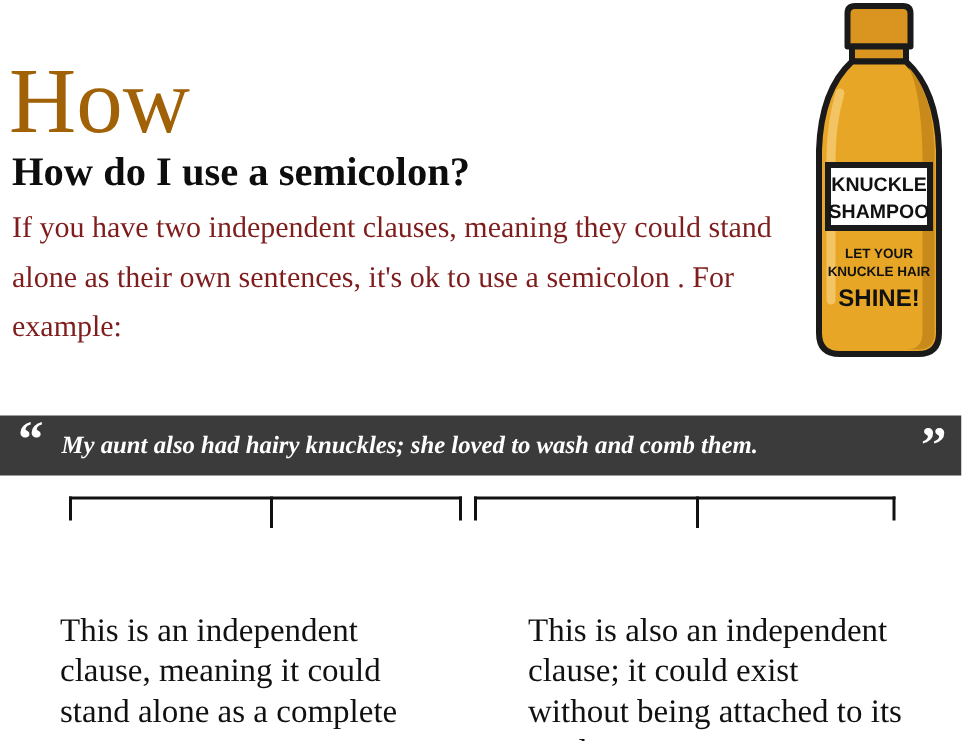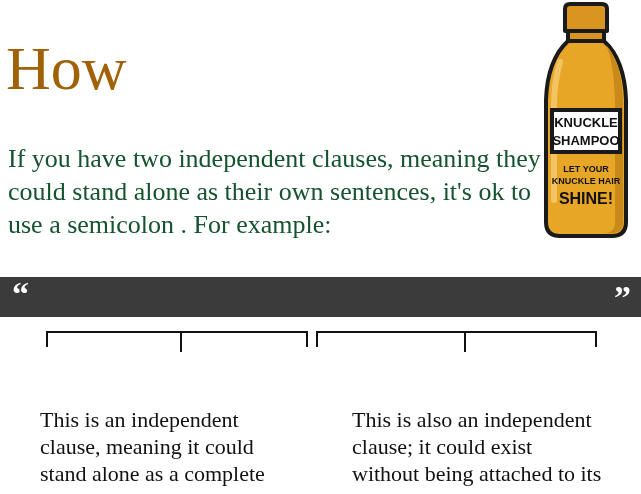--- a/index.html
+++ b/index.html
@@ -41,23 +41,23 @@
     font-size: 27px;
     line-height: 32px;
     color: #0d0d0d;
   }
 
   .body-text {
     position: absolute;
     left: 8px;
     top: 116px;
     width: 550px;
-    font-size: 26px;
+    font-size: 20px;
     line-height: 33px;
-    color: #14532d;
+    color: #7f1d1d;
   }
 
   
   .bottle-wrap {
     position: absolute;
     left: 534px;
     top: 0;
     width: 104px;
     height: 250px;
     text-align: right;
@@ -149,20 +149,21 @@
     width: 252px;
   }
 </style>
 </head>
 <body>
 
 <div class="page">
 
   <h1 class="title">How</h1>
 
+  <h2 class="subtitle">How do I use a semicolon?</h2>
 
   <p class="body-text">If you have two independent clauses, meaning they could stand alone as their own sentences, it's ok to use a semicolon .  For example:</p>
 
   <div class="bottle-wrap">
     <svg width="104" height="250" viewBox="0 0 104 250" xmlns="http://www.w3.org/2000/svg">
 
       <path d="M36 4 h32 q5 0 5 5 v22 h-42 v-22 q0 -5 5 -5 z" fill="#D9951F" stroke="#1A1A1A" stroke-width="4" stroke-linejoin="round"></path>
 
       <path d="M34 31 h36 v10 h-36 z" fill="#D9951F" stroke="#1A1A1A" stroke-width="4" stroke-linejoin="round"></path>
 
@@ -185,20 +186,21 @@
       <text x="52" y="145" text-anchor="middle" font-family="'Liberation Sans', sans-serif" font-size="13" font-weight="bold" fill="#111111">SHAMPOO</text>
 
       <text x="52" y="172" text-anchor="middle" font-family="'Liberation Sans', sans-serif" font-size="9" font-weight="bold" fill="#111111">LET YOUR</text>
       <text x="52" y="184" text-anchor="middle" font-family="'Liberation Sans', sans-serif" font-size="9" font-weight="bold" fill="#111111">KNUCKLE HAIR</text>
       <text x="52" y="204" text-anchor="middle" font-family="'Liberation Sans', sans-serif" font-size="16" font-weight="bold" fill="#111111">SHINE!</text>
     </svg>
   </div>
 
   <div class="quote-bar">
     <span class="quote-mark left">“</span>
+    <span class="quote-text">My aunt also had hairy knuckles;  she loved to wash and comb them.</span>
     <span class="quote-mark right">”</span>
   </div>
 
   <div class="bracket bracket-left">
     <div class="hbar"></div>
     <div class="tick l"></div>
     <div class="tick mid"></div>
     <div class="tick r"></div>
   </div>
 

